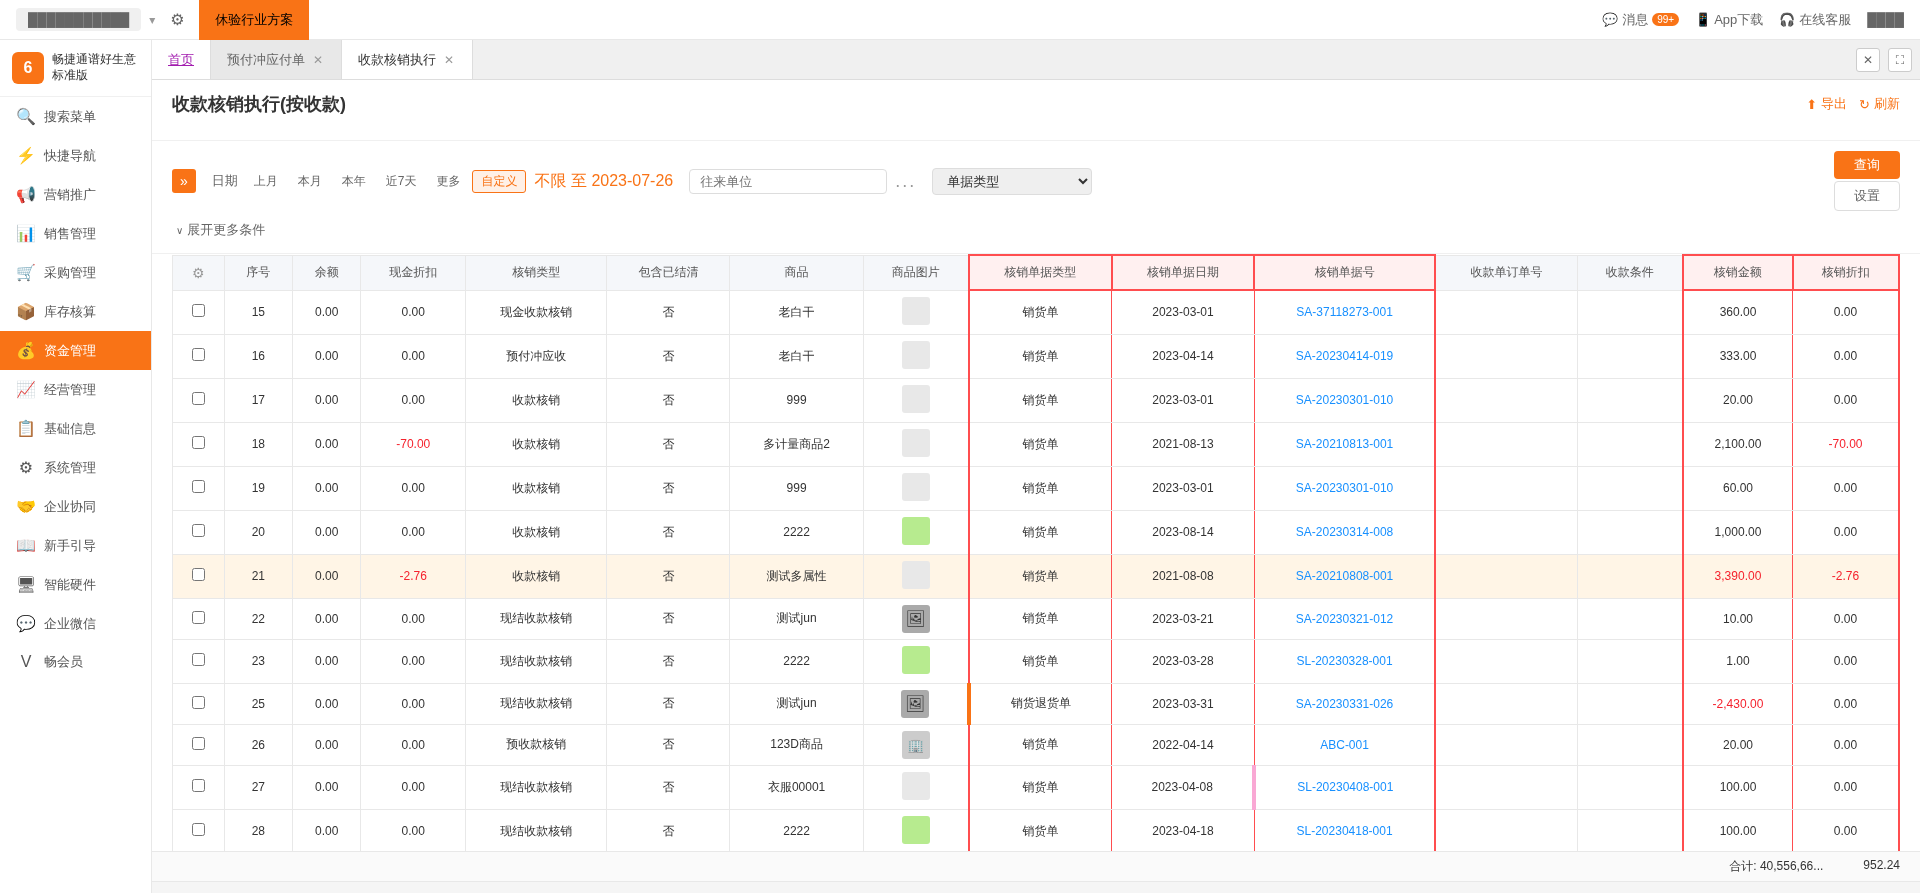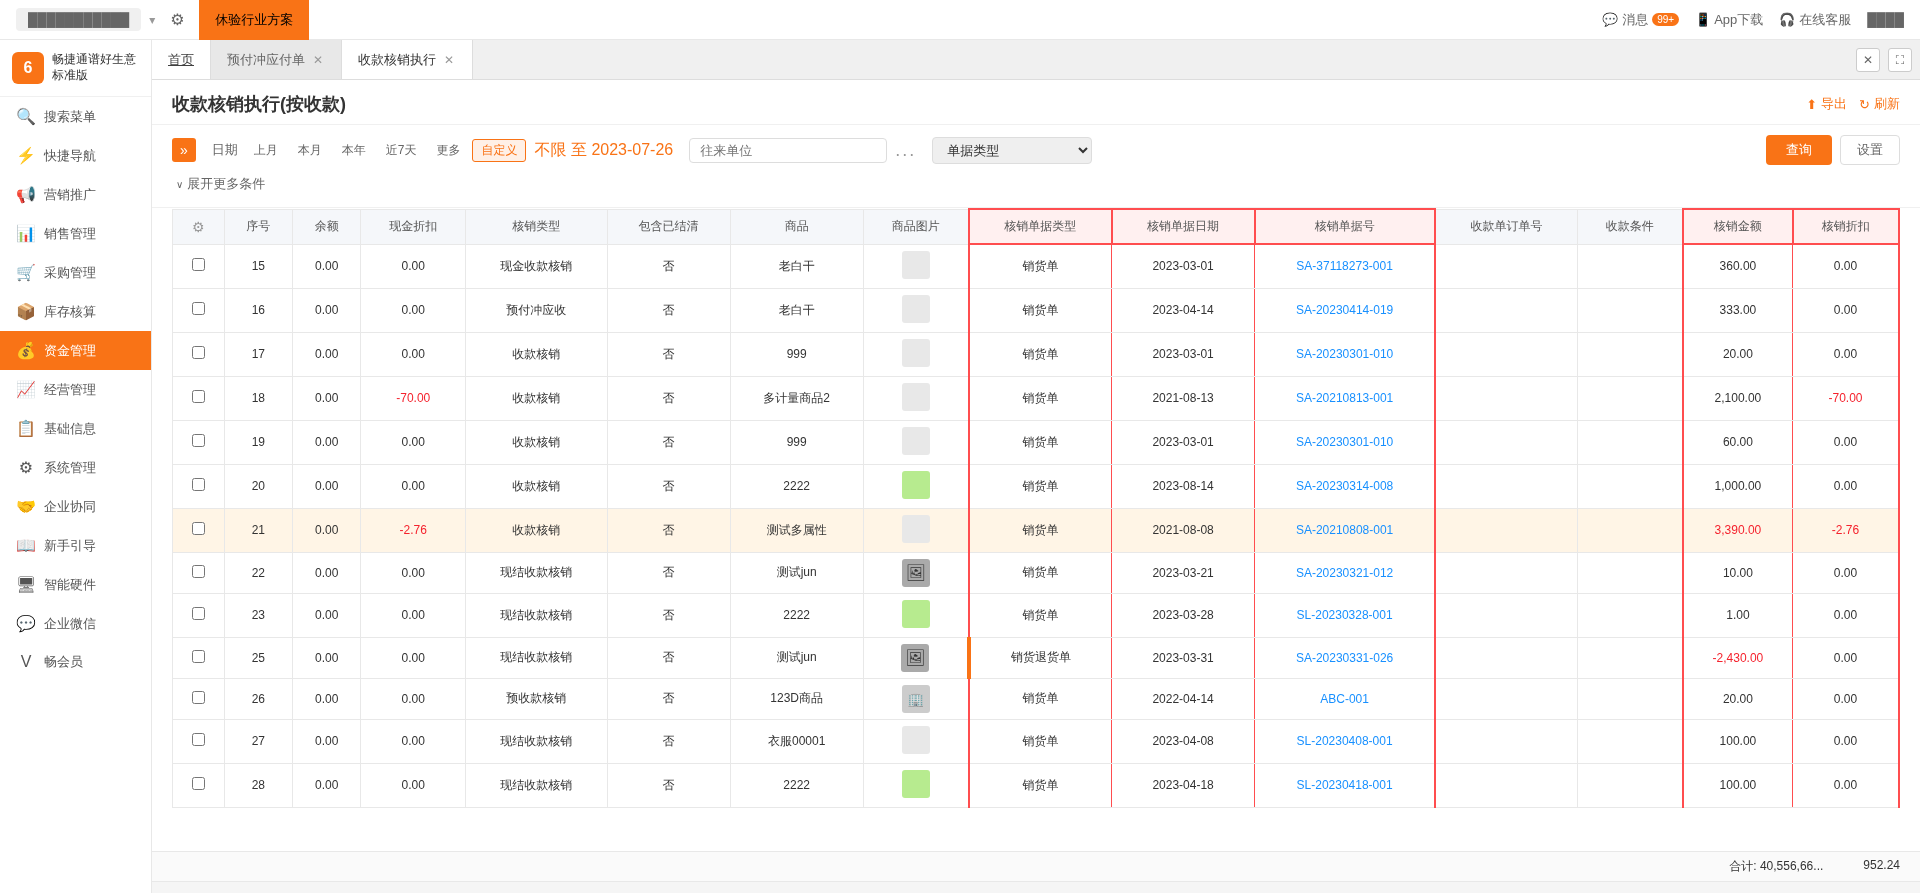--- a/index.html
+++ b/index.html
@@ -26,28 +26,28 @@
     .sidebar-item.active { background: #f97316; color: #fff; border-radius: 0; }
     .sidebar-item .icon { font-size: 16px; width: 20px; text-align: center; }
 
     
     .main { flex: 1; display: flex; flex-direction: column; overflow: hidden; }
 
     
     .tab-bar { height: 40px; background: #f0f0f0; display: flex; align-items: stretch; border-bottom: 1px solid #ddd; position: relative; }
     .tab { display: flex; align-items: center; gap: 6px; padding: 0 16px; cursor: pointer; font-size: 13px; border-right: 1px solid #ddd; color: #666; background: #e8e8e8; }
     .tab.active { background: #fff; color: #333; border-bottom: none; }
-    .tab-home { background: #fff; color: #404040; font-weight: 500; text-decoration: underline; }
+    .tab-home { background: #fff; color: #a21caf; font-weight: 500; text-decoration: underline; }
     .tab-close { color: #999; font-size: 12px; cursor: pointer; padding: 2px; }
     .tab-bar-actions { position: absolute; right: 8px; top: 50%; transform: translateY(-50%); display: flex; gap: 8px; }
     .tab-bar-btn { width: 24px; height: 24px; border: 1px solid #ccc; background: #fff; border-radius: 3px; display: flex; align-items: center; justify-content: center; cursor: pointer; font-size: 12px; color: #666; }
 
     
     .content { flex: 1; overflow: hidden; display: flex; flex-direction: column; background: #fff; }
-    .page-header { padding: 12px 20px 8px; display: flex; align-items: center; justify-content: space-between; border-bottom: 1px solid #f0f0f0; }
+    .page-header { padding: 12px 20px 24px; display: flex; align-items: center; justify-content: space-between; border-bottom: 1px solid #f0f0f0; }
     .page-title { font-size: 18px; font-weight: 600; color: #333; }
     .page-actions { display: flex; gap: 12px; }
     .btn-export { display: flex; align-items: center; gap: 4px; color: #f97316; font-size: 13px; cursor: pointer; border: none; background: none; }
     .btn-refresh { display: flex; align-items: center; gap: 4px; color: #f97316; font-size: 13px; cursor: pointer; border: none; background: none; }
 
     
     .filter-bar { padding: 10px 20px; background: #fff; border-bottom: 1px solid #f0f0f0; }
     .filter-row { display: flex; align-items: center; gap: 16px; flex-wrap: wrap; }
     .filter-item { display: flex; align-items: center; gap: 8px; }
     .filter-label { color: #666; font-size: 13px; }
@@ -241,21 +241,21 @@
           </div>
           <div class="filter-item">
             <input class="filter-input" type="text" placeholder="往来单位" style="">
             <span class="filter-dots">...</span>
           </div>
           <div class="filter-item">
             <select class="filter-select">
               <option>单据类型</option>
             </select>
           </div>
-          <div style="margin-left:auto;display:flex;gap:8px;">
+          <div style="margin-left:auto;display:flex;gap:2px;flex-direction:column;">
             <button class="btn-query">查询</button>
             <button class="btn-settings">设置</button>
           </div>
         </div>
         <div class="expand-more-row">
           <span class="expand-btn">
             <span class="chevron-icon">∨</span>
             <span>展开更多条件</span>
           </span>
         </div>
@@ -474,21 +474,21 @@
       <td><input type="checkbox" style=""></td>
       <td>27</td>
       <td>0.00</td>
       <td class="">0.00</td>
       <td>现结收款核销</td>
       <td>否</td>
       <td>衣服00001</td>
       <td><span style="display:inline-block;width:28px;height:28px;background:#e8e8e8;border-radius:3px;"></span></td>
       <td style="border-left:2px solid #ff4d4f;border-right:1px solid #ff4d4f;">销货单</td>
       <td style="border-left:1px solid #ff4d4f;border-right:1px solid #ff4d4f;">2023-04-08</td>
-      <td style="border-left:1px solid #f9a8d4;border-right:2px solid #ff4d4f;"><a class="link-text">SL-20230408-001</a></td>
+      <td style="border-left:4px solid #f9a8d4;border-right:2px solid #ff4d4f;"><a class="link-text">SL-20230408-001</a></td>
       <td></td>
       <td></td>
       <td style="border-left:2px solid #ff4d4f;border-right:1px solid #ff4d4f;" class="">100.00</td>
       <td style="border-left:1px solid #ff4d4f;border-right:2px solid #ff4d4f;" class="">0.00</td>
     </tr>
               <tr>
       <td><input type="checkbox" style=""></td>
       <td>28</td>
       <td>0.00</td>
       <td class="">0.00</td>

